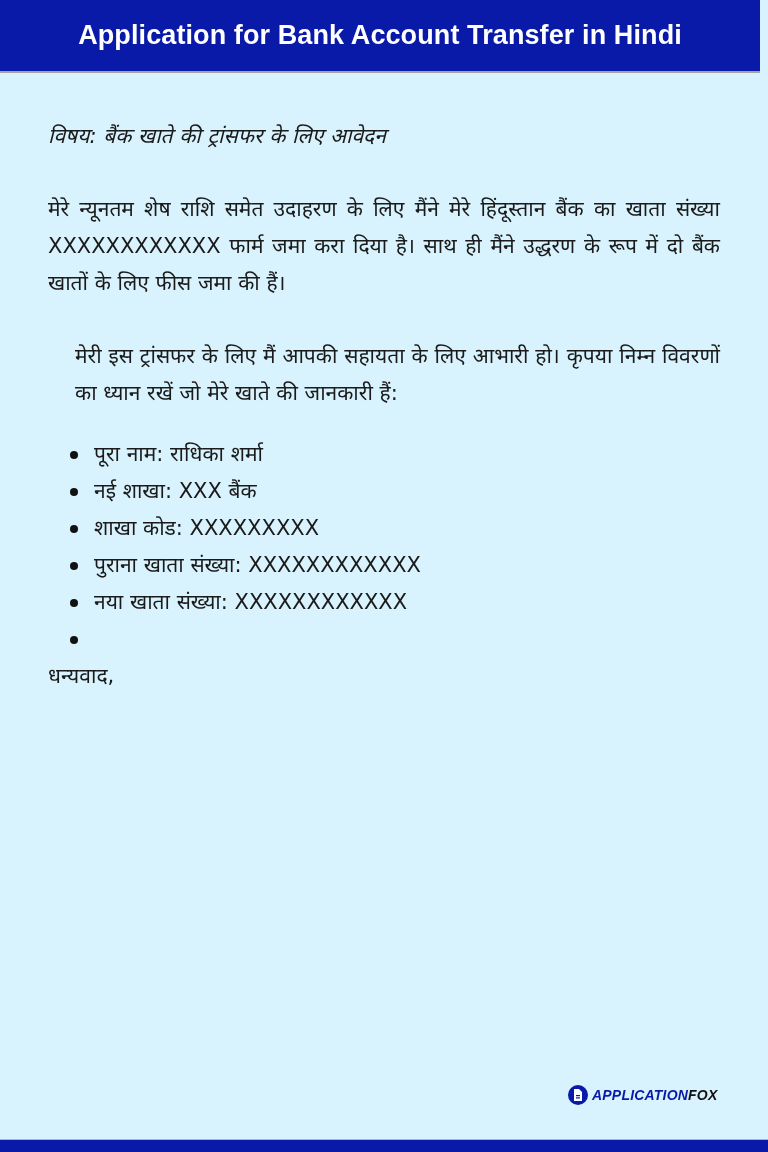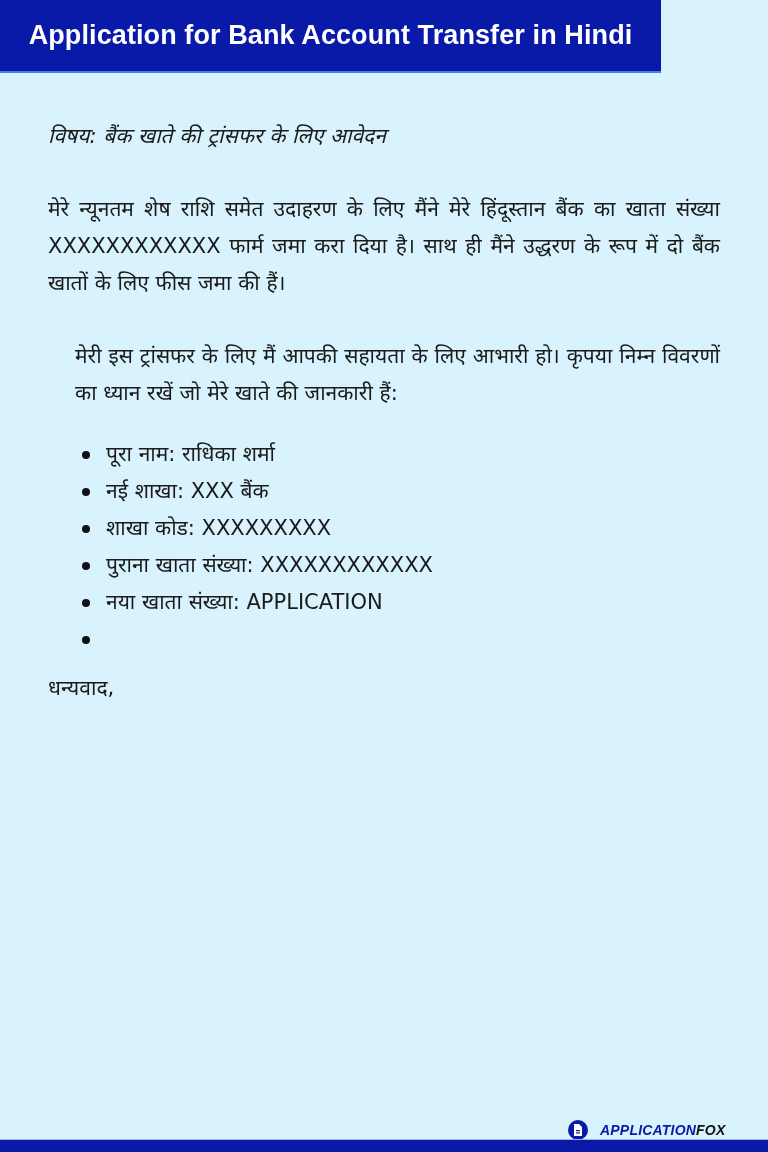--- a/index.html
+++ b/index.html
@@ -4,54 +4,54 @@
   <style>
     html, body { margin: 0; padding: 0; }
     body {
       width: 768px; height: 1152px; overflow: hidden;
       background: #d8f3fd;
       font-family: "DejaVu Sans", "Liberation Sans", sans-serif;
       color: #1a1a1a;
       position: relative;
     }
     .header {
-      position: absolute; left: 0; top: 0; width: 661px; height: 73px;
+      position: absolute; left: 0; top: 0; width: 760px; height: 73px;
       background: #0a1aa8;
-      border-bottom: 2px solid #3b82f6;
+      border-bottom: 2px solid #a3a3a3;
       display: flex; align-items: center; justify-content: center;
       box-sizing: border-box;
     }
     .header h1 {
       margin: 0; color: #ffffff;
       font-family: "Liberation Sans", "DejaVu Sans", sans-serif;
       font-weight: bold; font-size: 27px; letter-spacing: 0.1px;
     }
     .content {
       position: absolute; left: 48px; top: 118px; width: 672px;
       font-size: 21px; line-height: 37px;
     }
     .content p { margin: 0; }
     .subject { margin-bottom: 36px !important; font-style: italic; }
     .salutation { margin-bottom: 36px !important; }
     .para { text-align: justify; margin-bottom: 36px !important; }
     .para.last { margin-bottom: 36px !important; }
     ul.details {
-      list-style: none; margin: 12px; padding: 0 0 0 22px;
+      list-style: none; margin: 0; padding: 0 0 0 22px;
     }
     ul.details li {
       position: relative; padding-left: 24px; line-height: 37px; min-height: 37px;
     }
     ul.details li .bullet {
       position: absolute; left: 0; top: 15px;
       width: 8px; height: 8px; border-radius: 50%; background: #111;
     }
     .closing { margin-top: 0; }
     .logo {
-      position: absolute; left: 568px; top: 1120px;
-      display: flex; align-items: center; gap: 12px;
+      position: absolute; left: 568px; top: 1085px;
+      display: flex; align-items: center; gap: 4px;
     }
     .logo-icon {
       width: 20px; height: 20px; border-radius: 50%;
       background: #0a1aa8; display: flex; align-items: center; justify-content: center;
     }
     .logo-icon svg { display: block; }
     .logo-text {
       font-family: "Liberation Sans", "DejaVu Sans", sans-serif;
       font-weight: bold; font-style: italic; font-size: 14px; letter-spacing: 0.2px;
     }
@@ -72,21 +72,21 @@
 <main class="content">
   <p class="subject">विषय: बैंक खाते की ट्रांसफर के लिए आवेदन</p>
   <p class="para">मेरे न्यूनतम शेष राशि समेत उदाहरण के लिए मैंने मेरे हिंदूस्तान बैंक का खाता संख्या XXXXXXXXXXXX फार्म जमा करा दिया है। साथ ही मैंने उद्धरण के रूप में दो बैंक खातों के लिए फीस जमा की हैं।</p>
   <p class="para last" style="margin-bottom:24px !important;margin-left:27px;">मेरी इस ट्रांसफर के लिए मैं आपकी सहायता के लिए आभारी हो। कृपया निम्न विवरणों का ध्यान रखें जो मेरे खाते की जानकारी हैं:</p>
 
   <ul class="details">
     <li><span class="bullet"></span><span>पूरा नाम: राधिका शर्मा</span></li>
     <li><span class="bullet"></span><span>नई शाखा: XXX बैंक</span></li>
     <li><span class="bullet"></span><span>शाखा कोड: XXXXXXXXX</span></li>
     <li><span class="bullet"></span><span>पुराना खाता संख्या: XXXXXXXXXXXX</span></li>
-    <li><span class="bullet"></span><span>नया खाता संख्या: APPLICATION</span></li>
+    <li><span class="bullet"></span><span>नया खाता संख्या: XXXXXXXXXXXX</span></li>
     <li><span class="bullet"></span><span></span></li>
   </ul>
 
   <p class="closing">धन्यवाद,</p>
 </main>
 
 <div class="logo">
   <span class="logo-icon">
     <svg width="10" height="12" viewBox="0 0 10 12">
       <path d="M1 0 H6 L9 3 V12 H1 Z" fill="#ffffff"></path>

